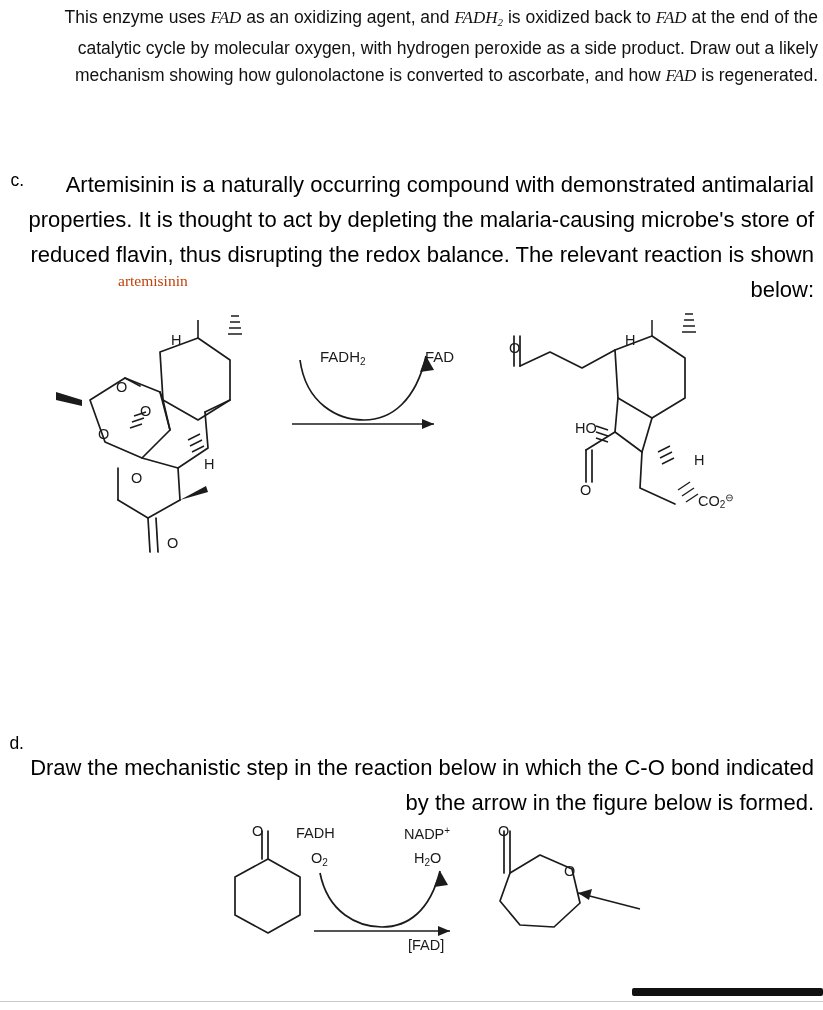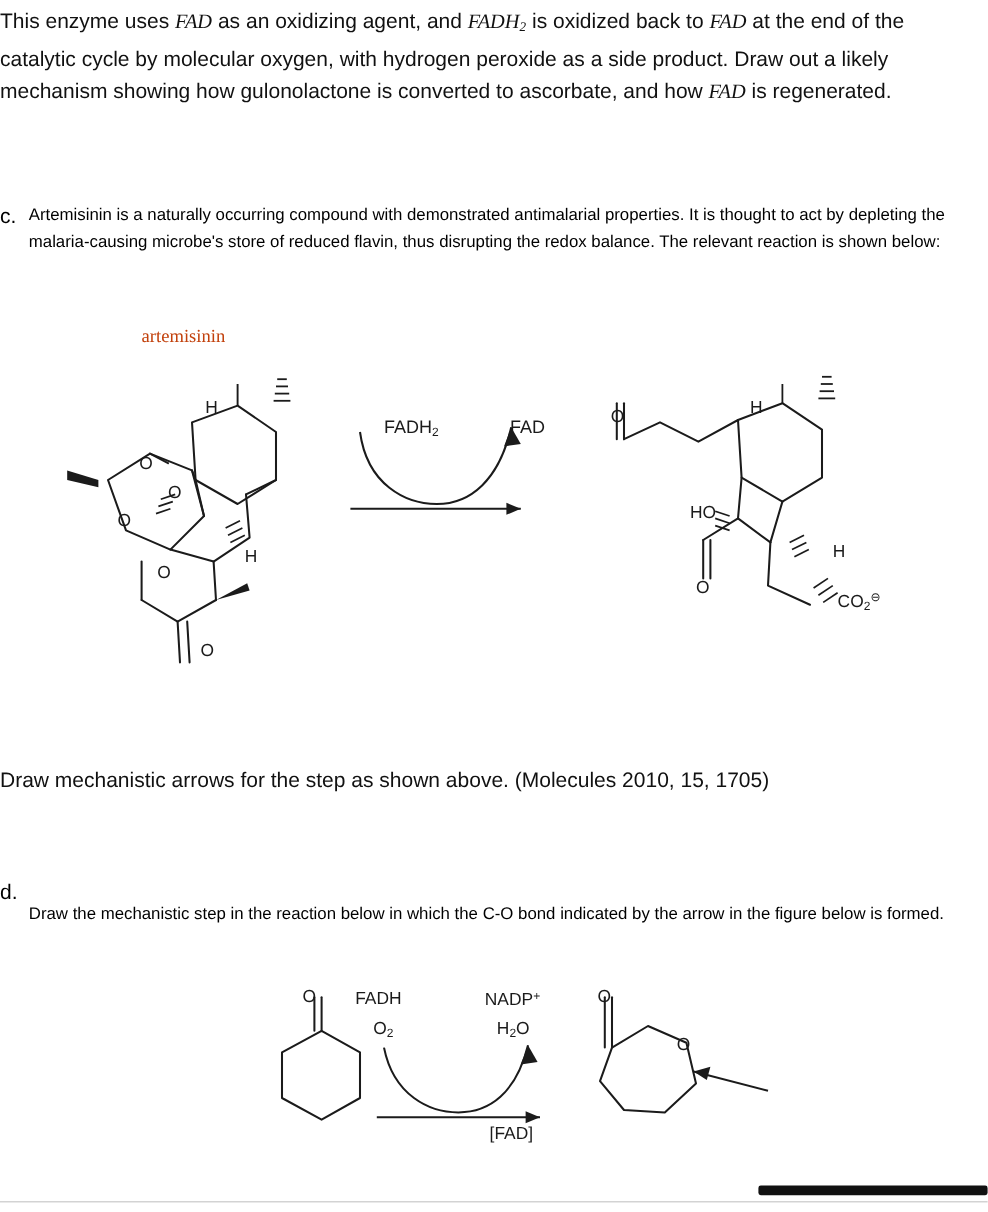--- a/index.html
+++ b/index.html
@@ -14,20 +14,21 @@
     font-family: "Liberation Sans", sans-serif;
     color: #000000;
     overflow: hidden;
   }
   .page {
     position: relative;
     width: 751px;
     height: 1010px;
     padding: 0;
     box-sizing: border-box;
+    text-align: right;
   }
   .para {
     font-size: 17.5px;
     line-height: 26.5px;
     color: #111;
   }
   .intro {
     position: absolute;
     left: 0px;
     top: 4px;
@@ -49,22 +50,22 @@
     display: flex;
     align-items: flex-start;
   }
   .item-label {
     width: 24px;
     flex: 0 0 24px;
     font-size: 17.5px;
     line-height: 26.5px;
   }
   .item-body {
-    font-size: 14px;
-    line-height: 23px;
+    font-size: 22px;
+    line-height: 35px;
   }
   #item-c { left: 0px; top: 167px; width: 818px; }
   #item-c .item-body { width: 790px; }
   #item-d { left: 0px; top: 730px; width: 818px; }
   #item-d .item-body { width: 790px; margin-top: 20px; }
 
   .draw-note {
     position: absolute;
     left: 0px;
     top: 637px;
@@ -257,21 +258,20 @@
     <div class="chem-label" style="left:595px; top:32px;">H</div>
     <div class="chem-label" style="left:545px; top:120px;">HO</div>
     <div class="chem-label" style="left:479px; top:40px;">O</div>
     <div class="chem-label" style="left:550px; top:182px;">O</div>
     <div class="chem-label" style="left:664px; top:152px;">H</div>
     <div class="chem-label" style="left:668px; top:192px;"><span>CO</span><span class="s">2</span><span class="sup">⊖</span></div>
   </div>
 
   <div class="caption cap-artemisinin">artemisinin</div>
 
-  <div class="para draw-note">Draw mechanistic arrows for the step as shown above. (Molecules 2010, 15, 1705)</div>
 
   <div class="item" id="item-d">
     <div class="item-label">d.</div>
     <div class="item-body">Draw the mechanistic step in the reaction below in which the C-O bond indicated by the arrow in the figure below is formed.</div>
   </div>
 
   <div class="fig-cyclohexanone">
     <svg width="520" height="175" viewBox="0 0 520 175">
 
       <g>

